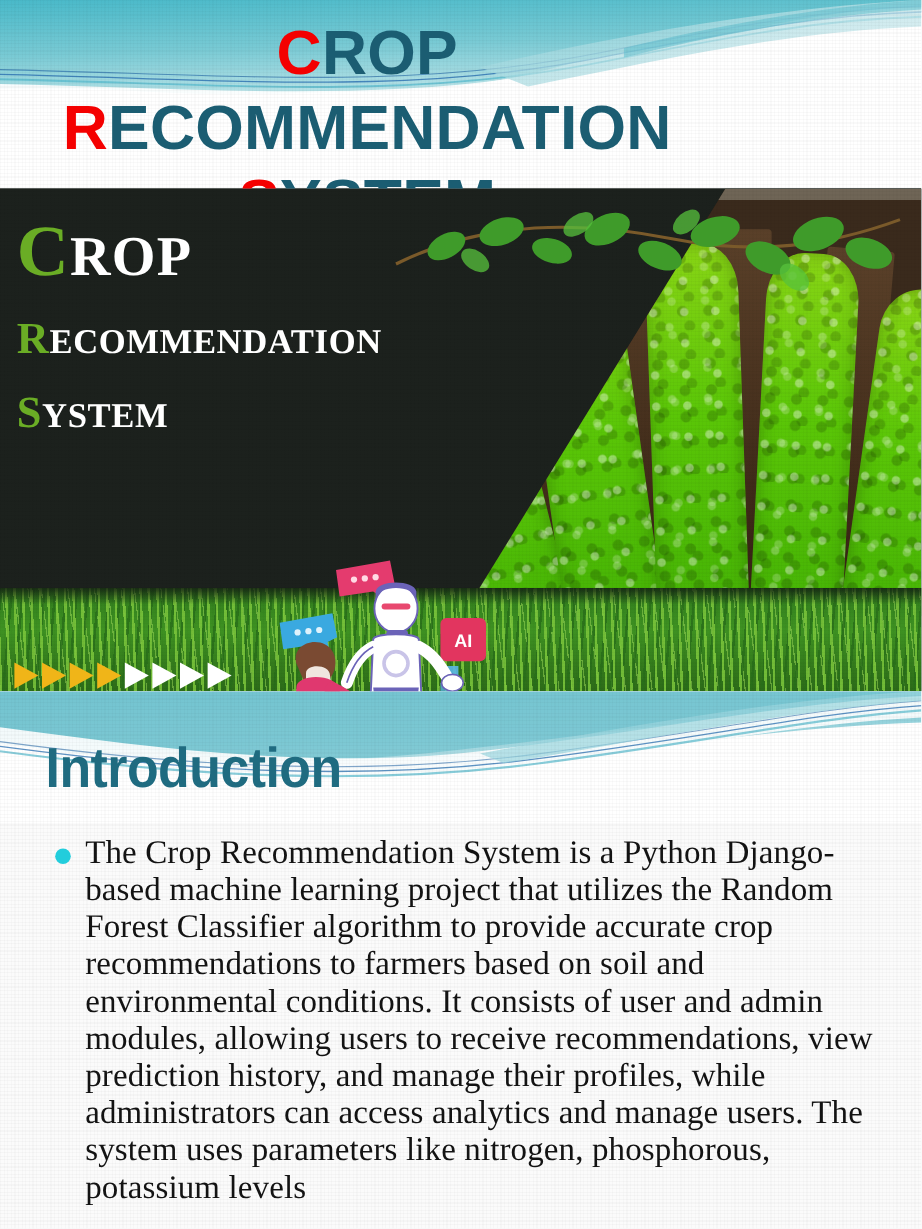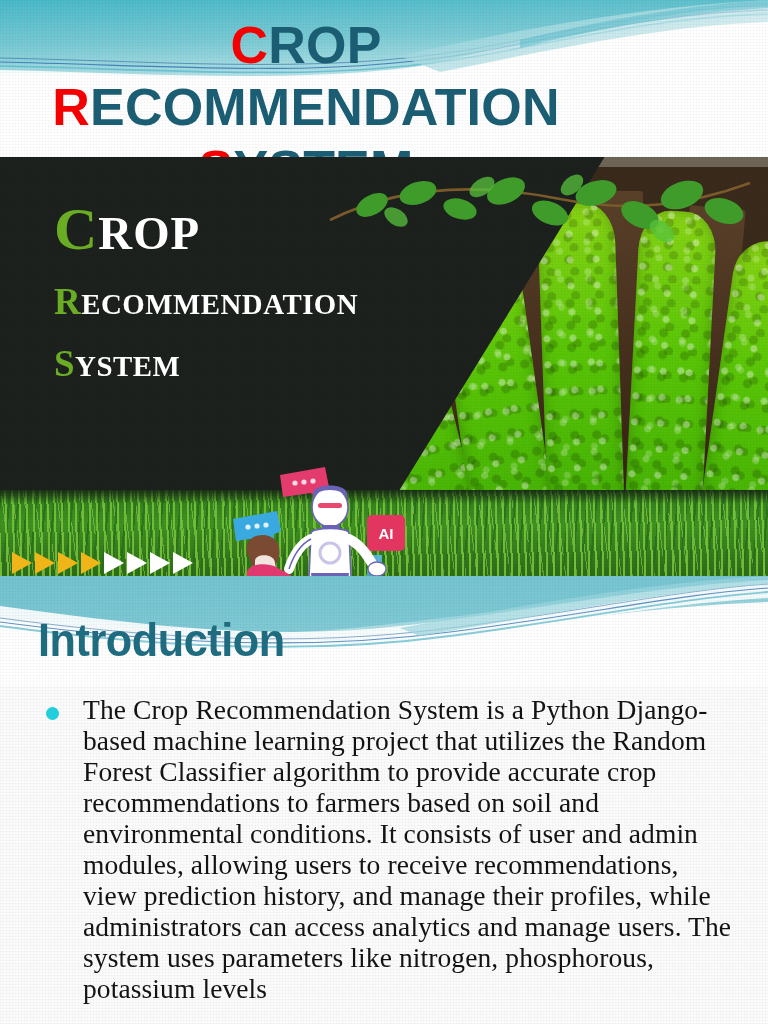--- a/index.html
+++ b/index.html
@@ -88,21 +88,21 @@
       repeating-linear-gradient(88deg, rgba(125,200,60,.85) 0 2px, transparent 2px 7px),
       repeating-linear-gradient(95deg, rgba(40,110,25,.8) 0 2px, transparent 2px 9px),
       repeating-linear-gradient(83deg, rgba(160,220,90,.5) 0 1px, transparent 1px 11px);
   }
   .grass::after{
     content:"";position:absolute;left:0;top:0;width:100%;height:14px;
     background:linear-gradient(180deg,rgba(20,32,18,.85),rgba(20,32,18,0));
   }
 
   
-  .hero-words{position:absolute;left:14px;top:40px;z-index:5;font-family:"Liberation Serif",serif;font-weight:700;color:#ffffff;margin-left:40px;}
+  .hero-words{position:absolute;left:14px;top:20px;z-index:5;font-family:"Liberation Serif",serif;font-weight:700;color:#ffffff;}
   .hw1{font-size:60px;line-height:64px;letter-spacing:1px;}
   .hw2{font-size:37px;line-height:38px;letter-spacing:.5px;margin-top:18px;}
   .hw3{font-size:37px;line-height:46px;letter-spacing:.5px;margin-top:18px;}
   .g-cap{color:#6aad25;}
   .sm{font-size:.78em;}
 
   .arrows{position:absolute;left:12px;top:395px;display:flex;gap:3px;z-index:5;}
   .arrow{width:0;height:0;border-top:11px solid transparent;border-bottom:11px solid transparent;border-left:20px solid #f0b518;}
   .arrow.w{border-left-color:#ffffff;}
 
@@ -118,21 +118,21 @@
   
   .heading{
     position:absolute;left:38px;top:614px;z-index:7;
     font-family:"Liberation Sans",sans-serif;
     font-weight:700;font-size:47px;line-height:52px;
     color:#1f6b80;letter-spacing:-.5px;
     transform:scaleX(.92);transform-origin:left center;
   }
   .bullet-block{
     position:absolute;left:46px;top:694px;width:690px;z-index:7;
-    display:flex;gap:24px;
+    display:flex;gap:12px;
   }
   .dot{
     flex:0 0 auto;width:13px;height:13px;border-radius:50%;
     background:#22cddc;margin-top:13px;
   }
   .btext{
     font-family:"Liberation Serif",serif;
     font-size:27.5px;line-height:31px;color:#131313;
     letter-spacing:.1px;
   }

